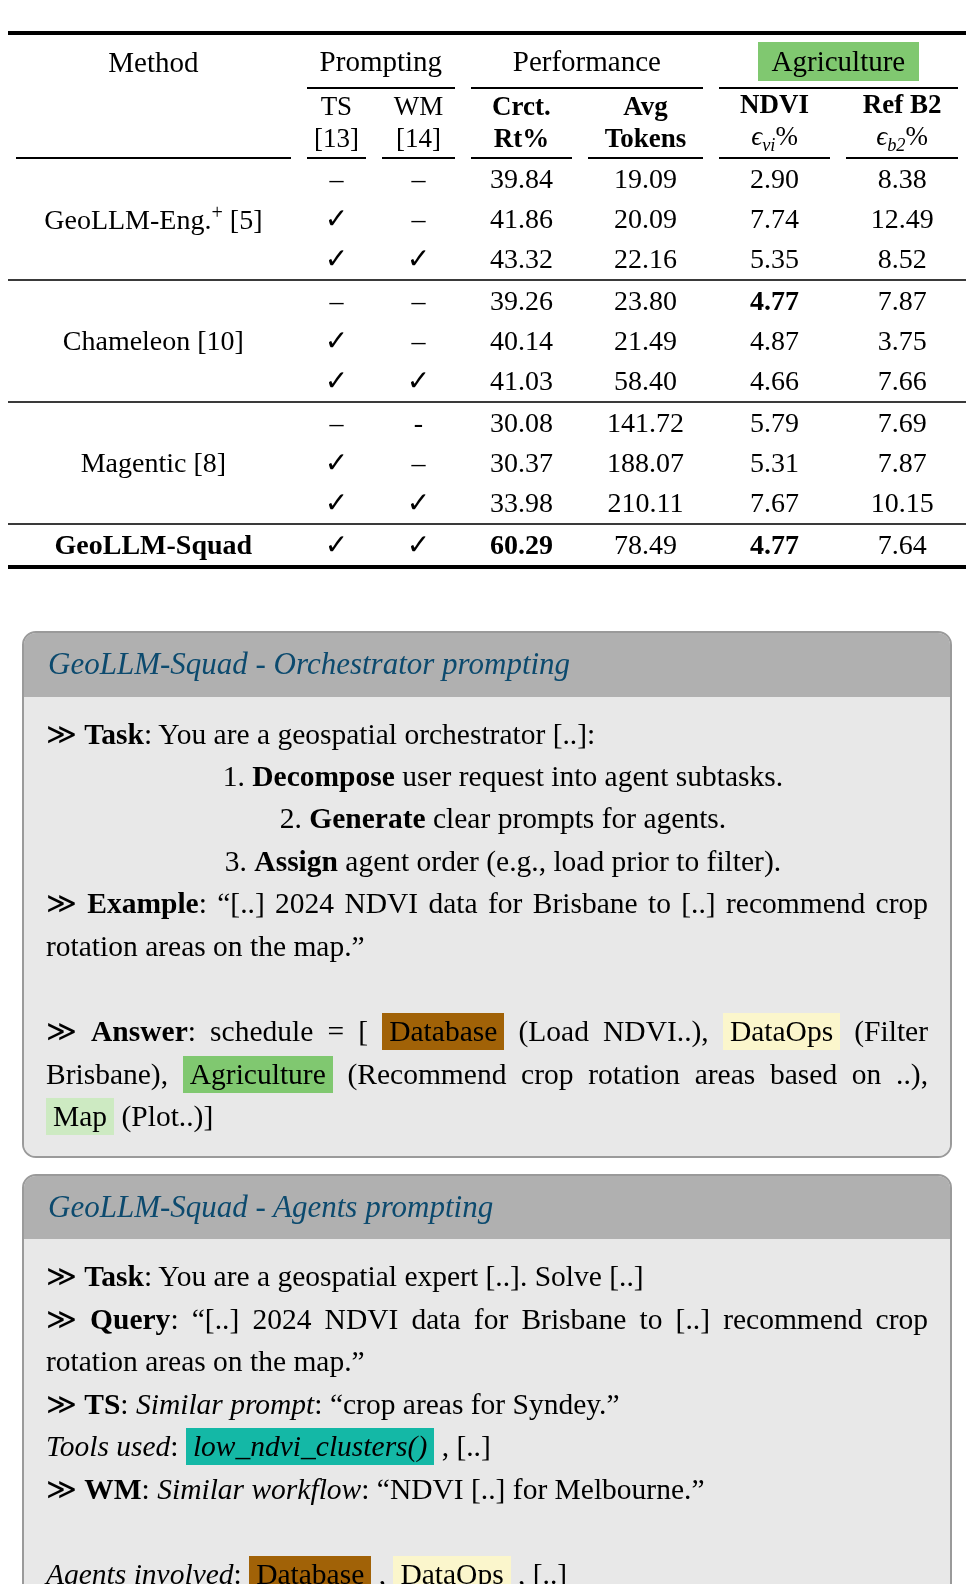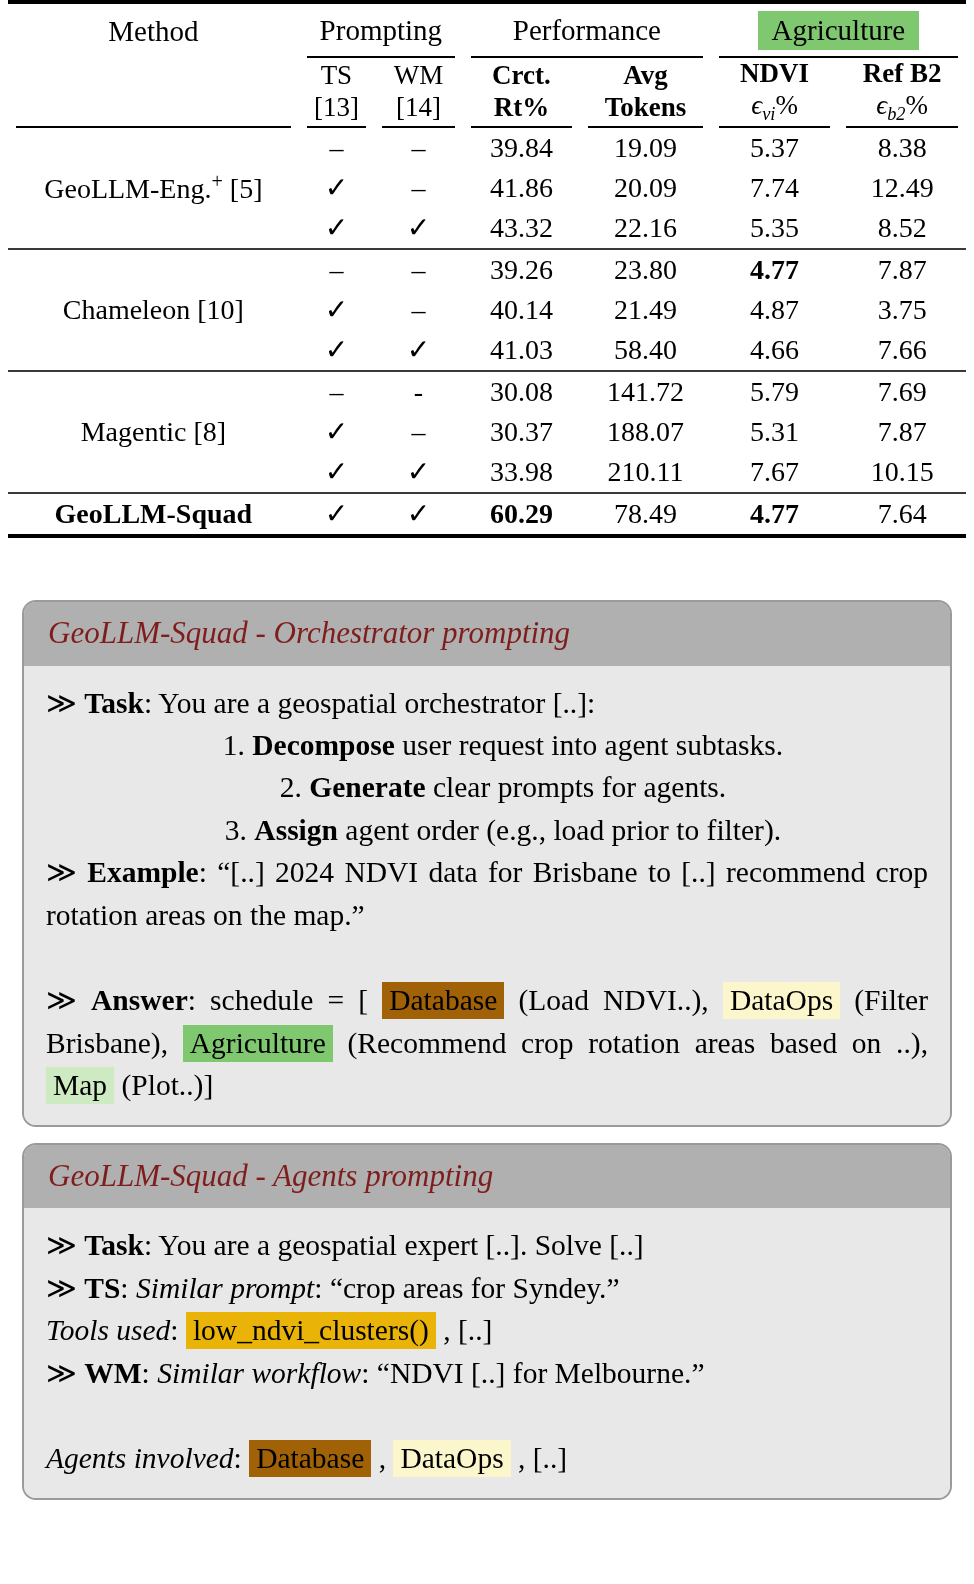--- a/index.html
+++ b/index.html
@@ -18,20 +18,21 @@
 
   
   .table-wrap {
     padding: 0 8px;
     box-sizing: border-box;
   }
   table.results {
     width: 958px;
     border-collapse: collapse;
     table-layout: fixed;
+    margin-top: 31px;
   }
   table.results td, table.results th {
     padding: 0;
     vertical-align: middle;
     text-align: center;
     font-weight: normal;
   }
   .rule-top {
     border-top: 4px solid #000;
   }
@@ -119,21 +120,21 @@
   }
   .promptbox {
     border: 2px solid #9a9a9a;
     border-radius: 14px;
     overflow: hidden;
     margin-bottom: 16px;
     background: #e8e8e8;
   }
   .box-title {
     background: #b0b0b0;
-    color: #7f1d1d;
+    color: #0c4a6e;
     font-style: italic;
     font-size: 31px;
     padding: 13px 24px 15px 24px;
     line-height: 1.15;
   }
   .box-body {
     background: #e8e8e8;
     padding: 16px 22px 18px 22px;
     font-size: 29.5px;
     line-height: 1.44;
@@ -156,21 +157,21 @@
 
   .chip {
     padding: 2px 7px;
     display: inline-block;
     line-height: 1.12;
   }
   .chip-pink   { background: #a16207; }
   .chip-yellow { background: #fbf6cc; margin-top: 46px; }
   .chip-green  { background: #80c870; }
   .chip-lgreen { background: #cdeac2; }
-  .chip-green2 { background: #eab308; }
+  .chip-green2 { background: #14b8a6; font-style: italic; }
 </style>
 </head>
 <body>
 
 <div class="table-wrap">
   <table class="results">
     <colgroup>
       <col class="col-method">
         <col class="col-ts">
         <col class="col-wm">
@@ -250,21 +251,21 @@
           </td>
       </tr>
     </thead>
     <tbody id="table-body">
         <tr>
           <td rowspan="3" class="methodcell">GeoLLM-Eng.<sup class="plus">+</sup> [5]</td>
           <td class="datacell">–</td>
           <td class="datacell">–</td>
           <td class="datacell">39.84</td>
           <td class="datacell">19.09</td>
-          <td class="datacell">5.37</td>
+          <td class="datacell">2.90</td>
           <td class="datacell">8.38</td>
         </tr>
         <tr>
           <td class="datacell">✓</td>
           <td class="datacell">–</td>
           <td class="datacell">41.86</td>
           <td class="datacell">20.09</td>
           <td class="datacell">7.74</td>
           <td class="datacell">12.49</td>
         </tr>
@@ -387,20 +388,24 @@
     </div>
   </div>
 
   <div class="promptbox">
     <div class="box-title">GeoLLM-Squad - Agents prompting</div>
     <div class="box-body">
       <div class="pline just">
         <span class="gg">≫</span>
         <b>Task</b><span>: You are a geospatial expert [..]. Solve [..]</span>
       </div>
+      <div class="pline just">
+        <span class="gg">≫</span>
+        <b>Query</b><span>: “[..] 2024 NDVI data for Brisbane to [..] recommend crop rotation areas on the map.”</span>
+      </div>
       <div class="pline">
         <span class="gg">≫</span>
         <b>TS</b><span>: </span><i>Similar prompt</i><span>: “crop areas for Syndey.”</span>
       </div>
       <div class="pline">
         <i>Tools used</i><span>: </span><span class="chip chip-green2">low_ndvi_clusters()</span><span> , [..]</span>
       </div>
       <div class="pline">
         <span class="gg">≫</span>
         <b>WM</b><span>: </span><i>Similar workflow</i><span>: “NDVI [..] for Melbourne.”</span>

